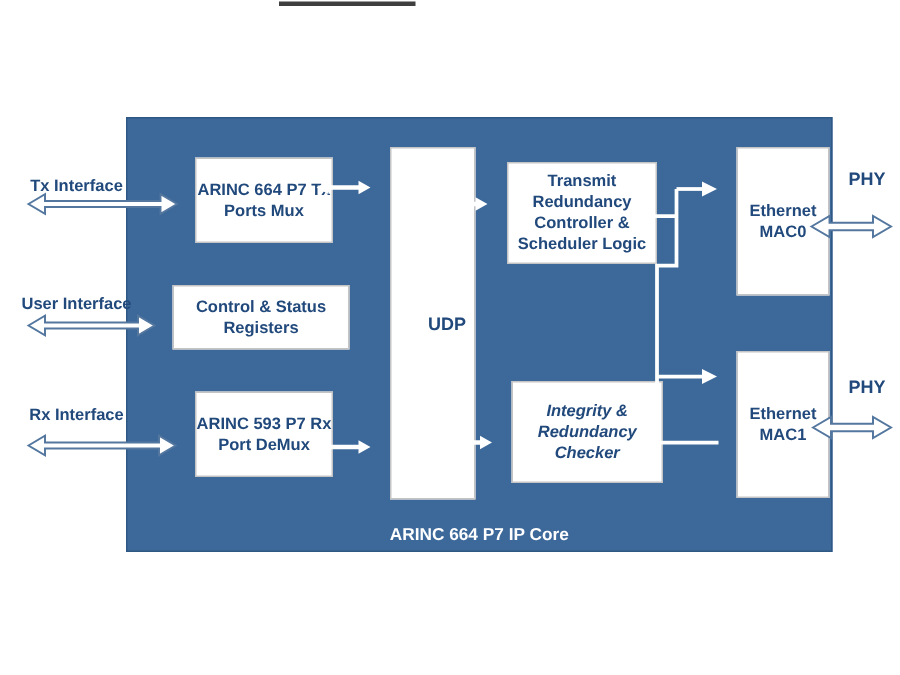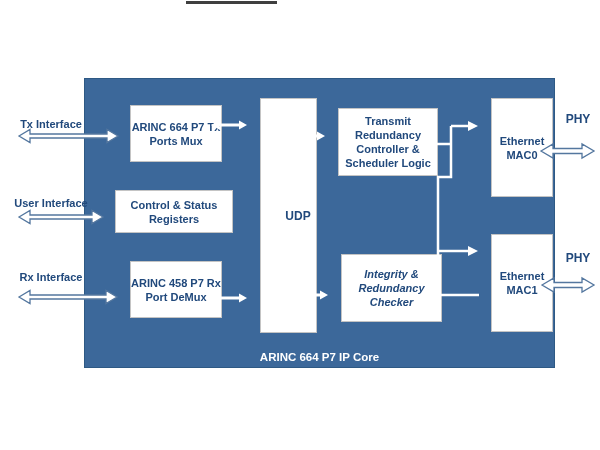--- a/index.html
+++ b/index.html
@@ -62,21 +62,21 @@
 
   <div class="box" id="box-txmux">
     <span>ARINC 664 P7 Tx
 Ports Mux</span>
   </div>
   <div class="box" id="box-csr">
     <span>Control &amp; Status
 Registers</span>
   </div>
   <div class="box" id="box-rxdemux">
-    <span>ARINC 458 P7 Rx
+    <span>ARINC 593 P7 Rx
 Port DeMux</span>
   </div>
   <div class="box" id="box-udp">
     <span>UDP</span>
   </div>
   <div class="box" id="box-transmit">
     <span>Transmit
 Redundancy
 Controller &amp;
 Scheduler Logic</span>

